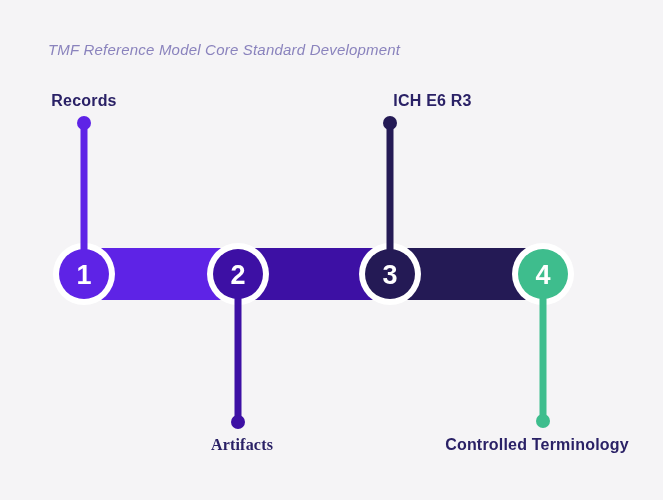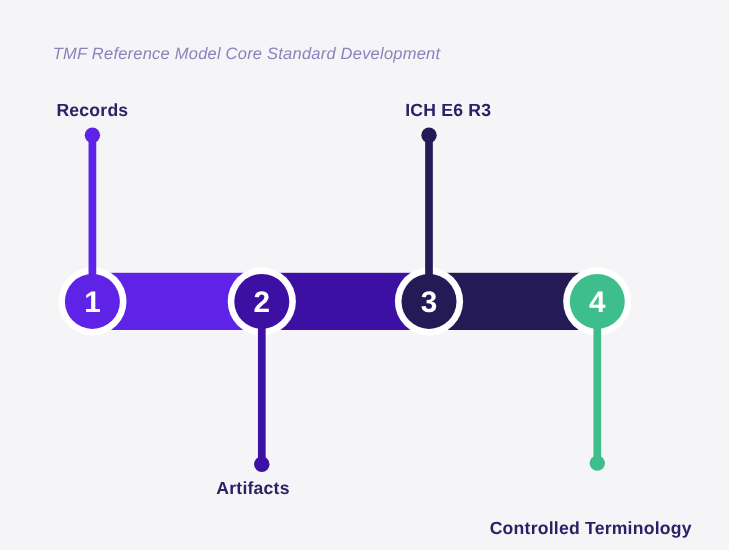--- a/index.html
+++ b/index.html
@@ -50,23 +50,23 @@
   }
 </style>
 </head>
 <body>
 
 <div class="canvas">
 
   <div class="title">TMF Reference Model Core Standard Development</div>
 
   <div class="step-label top" style="left: 84px;">Records</div>
-  <div class="step-label top" style="left: 385px; padding-left: 45px;">ICH E6 R3</div>
-  <div class="step-label bottom" style="left: 230px;">Artifacts</div>
-  <div class="step-label bottom" style="left: 537px; margin-top: 36px;">Controlled Terminology</div>
+  <div class="step-label top" style="left: 410px; padding-left: 45px;">ICH E6 R3</div>
+  <div class="step-label bottom" style="left: 242px; font-family: Liberation Serif, serif;">Artifacts</div>
+  <div class="step-label bottom" style="left: 537px;">Controlled Terminology</div>
 
   <svg class="graphic" width="663" height="500" viewBox="0 0 663 500">
 
     <rect x="84" y="248" width="154" height="52" fill="#5E23E6"></rect>
     <rect x="238" y="248" width="152" height="52" fill="#3D10A4"></rect>
     <rect x="390" y="248" width="153" height="52" fill="#241A55"></rect>
 
     <circle class="gap-ring" cx="84" cy="274" r="31"></circle>
     <circle class="gap-ring" cx="238" cy="274" r="31"></circle>
     <circle class="gap-ring" cx="390" cy="274" r="31"></circle>

